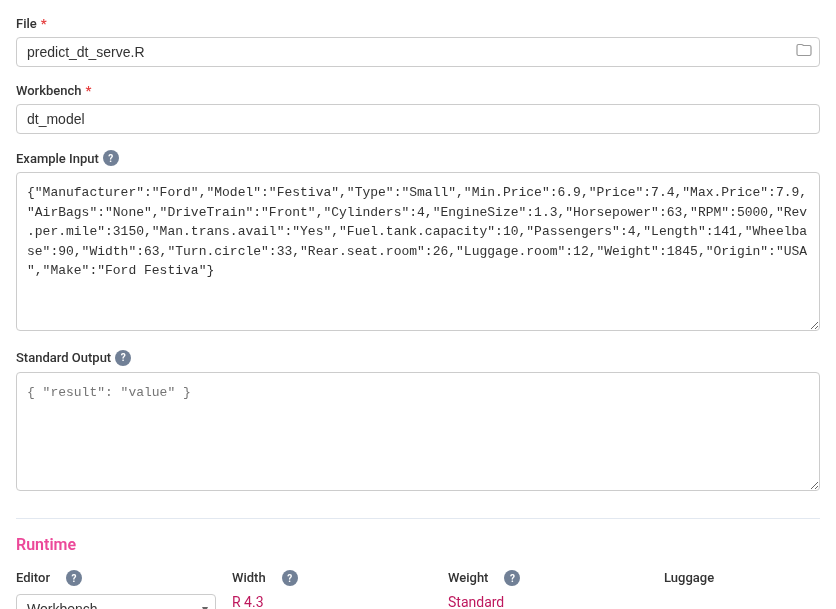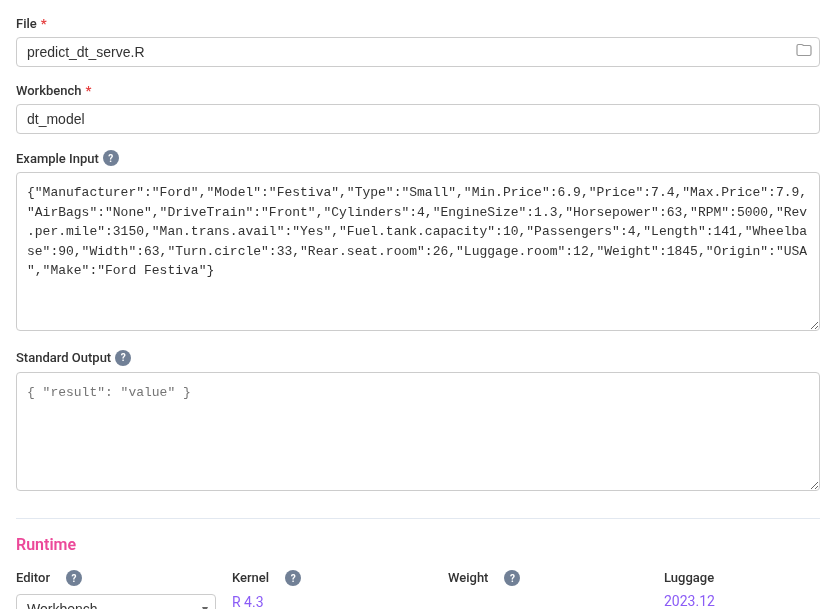--- a/index.html
+++ b/index.html
@@ -118,21 +118,21 @@
       font-weight: 500;
       color: #333;
       display: flex;
       align-items: flex-start;
       gap: 16px;
       margin-bottom: 8px;
     }
 
     .runtime-value {
       font-size: 14px;
-      color: #8b5cf6;
+      color: #be185d;
     }
 
     .select-wrapper {
       position: relative;
     }
 
     .select-wrapper select {
       width: 100%;
       padding: 6px 28px 6px 10px;
       border: 1px solid #ccc;
@@ -213,34 +213,34 @@
           <option>Workbench</option>
           <option>Jupyter</option>
           <option>VS Code</option>
         </select>
         <span class="select-chevron">▾</span>
       </div>
     </div>
 
     <div>
       <div class="runtime-col-label">
-        <span>Kernel</span>
+        <span>Width</span>
         <span class="help-icon">?</span>
       </div>
       <div class="runtime-value">R 4.3</div>
     </div>
 
     <div>
       <div class="runtime-col-label">
         <span>Weight</span>
         <span class="help-icon">?</span>
       </div>
+      <div class="runtime-value">Standard</div>
     </div>
 
     <div>
       <div class="runtime-col-label">
         <span>Luggage</span>
       </div>
-      <div class="runtime-value">2023.12</div>
     </div>
   </div>
 
 </div>
 
 </body></html>

